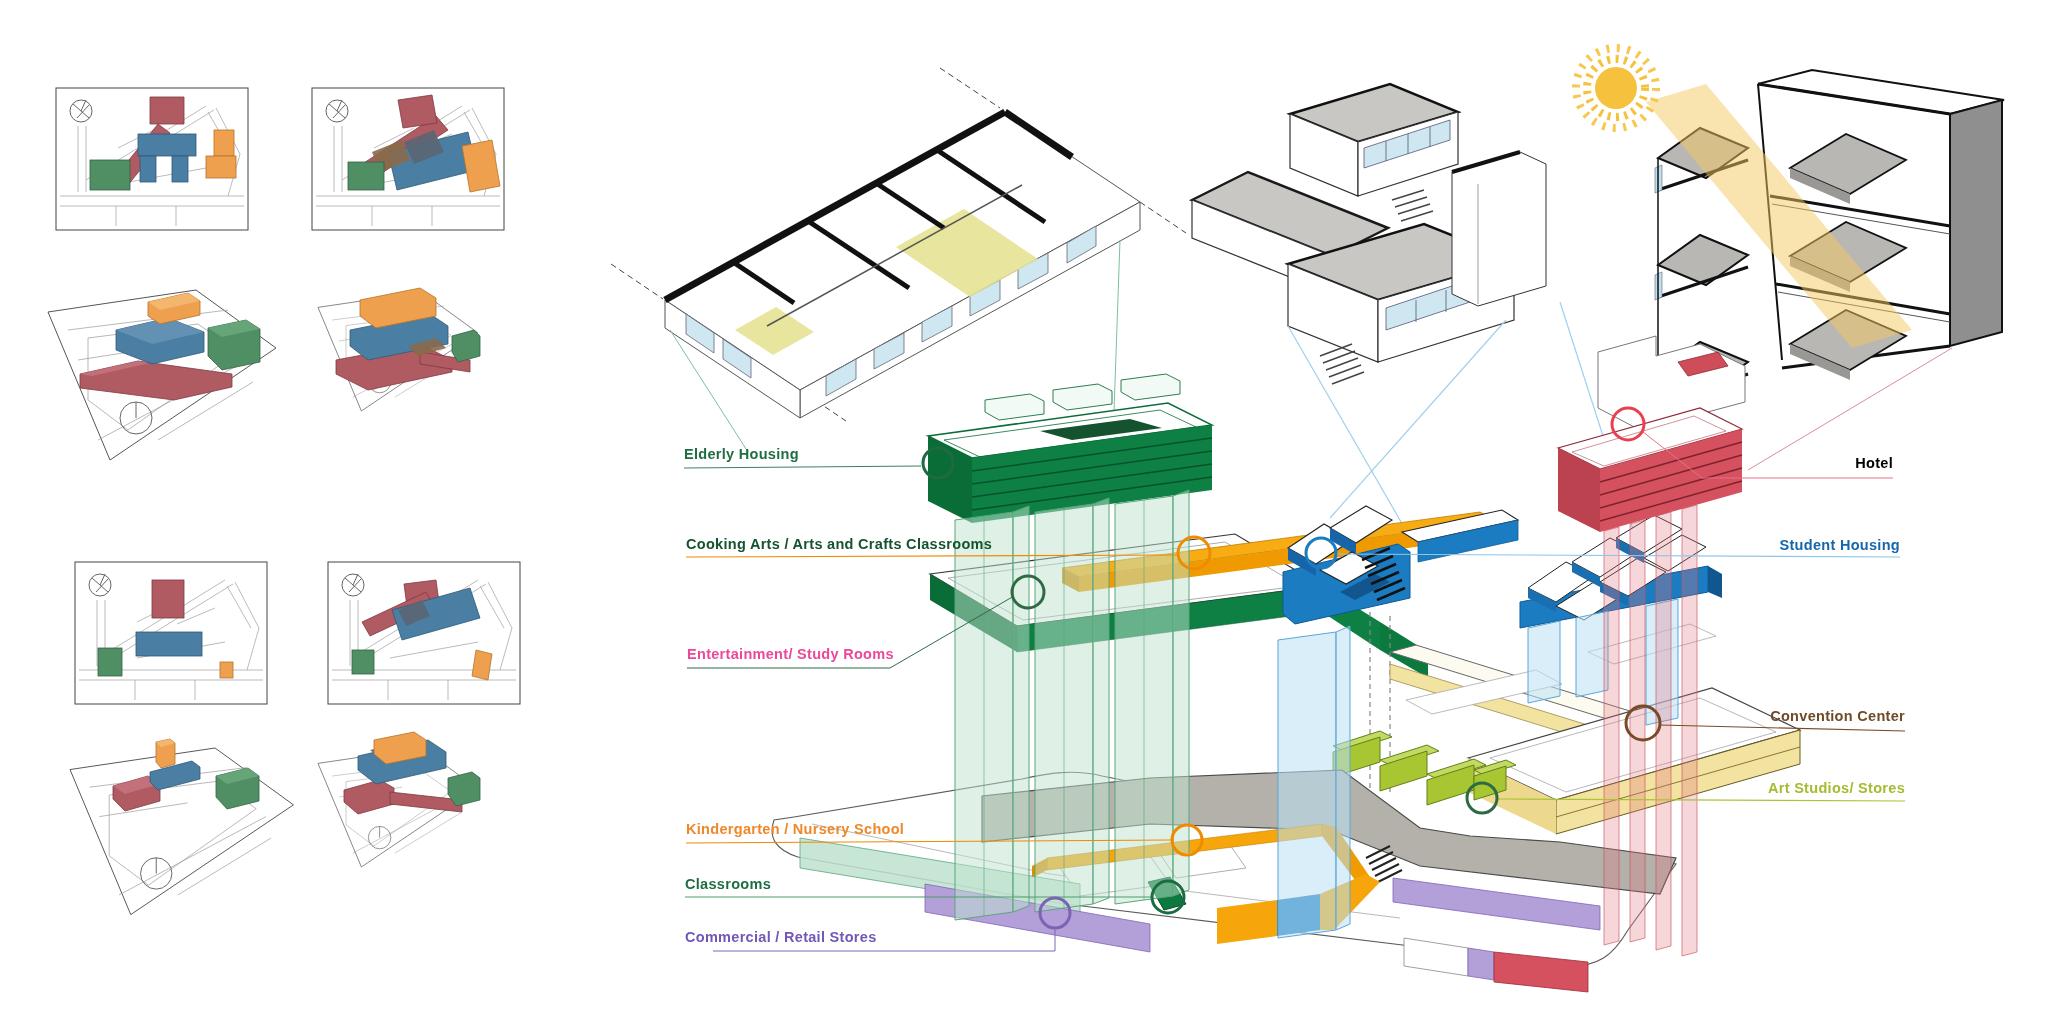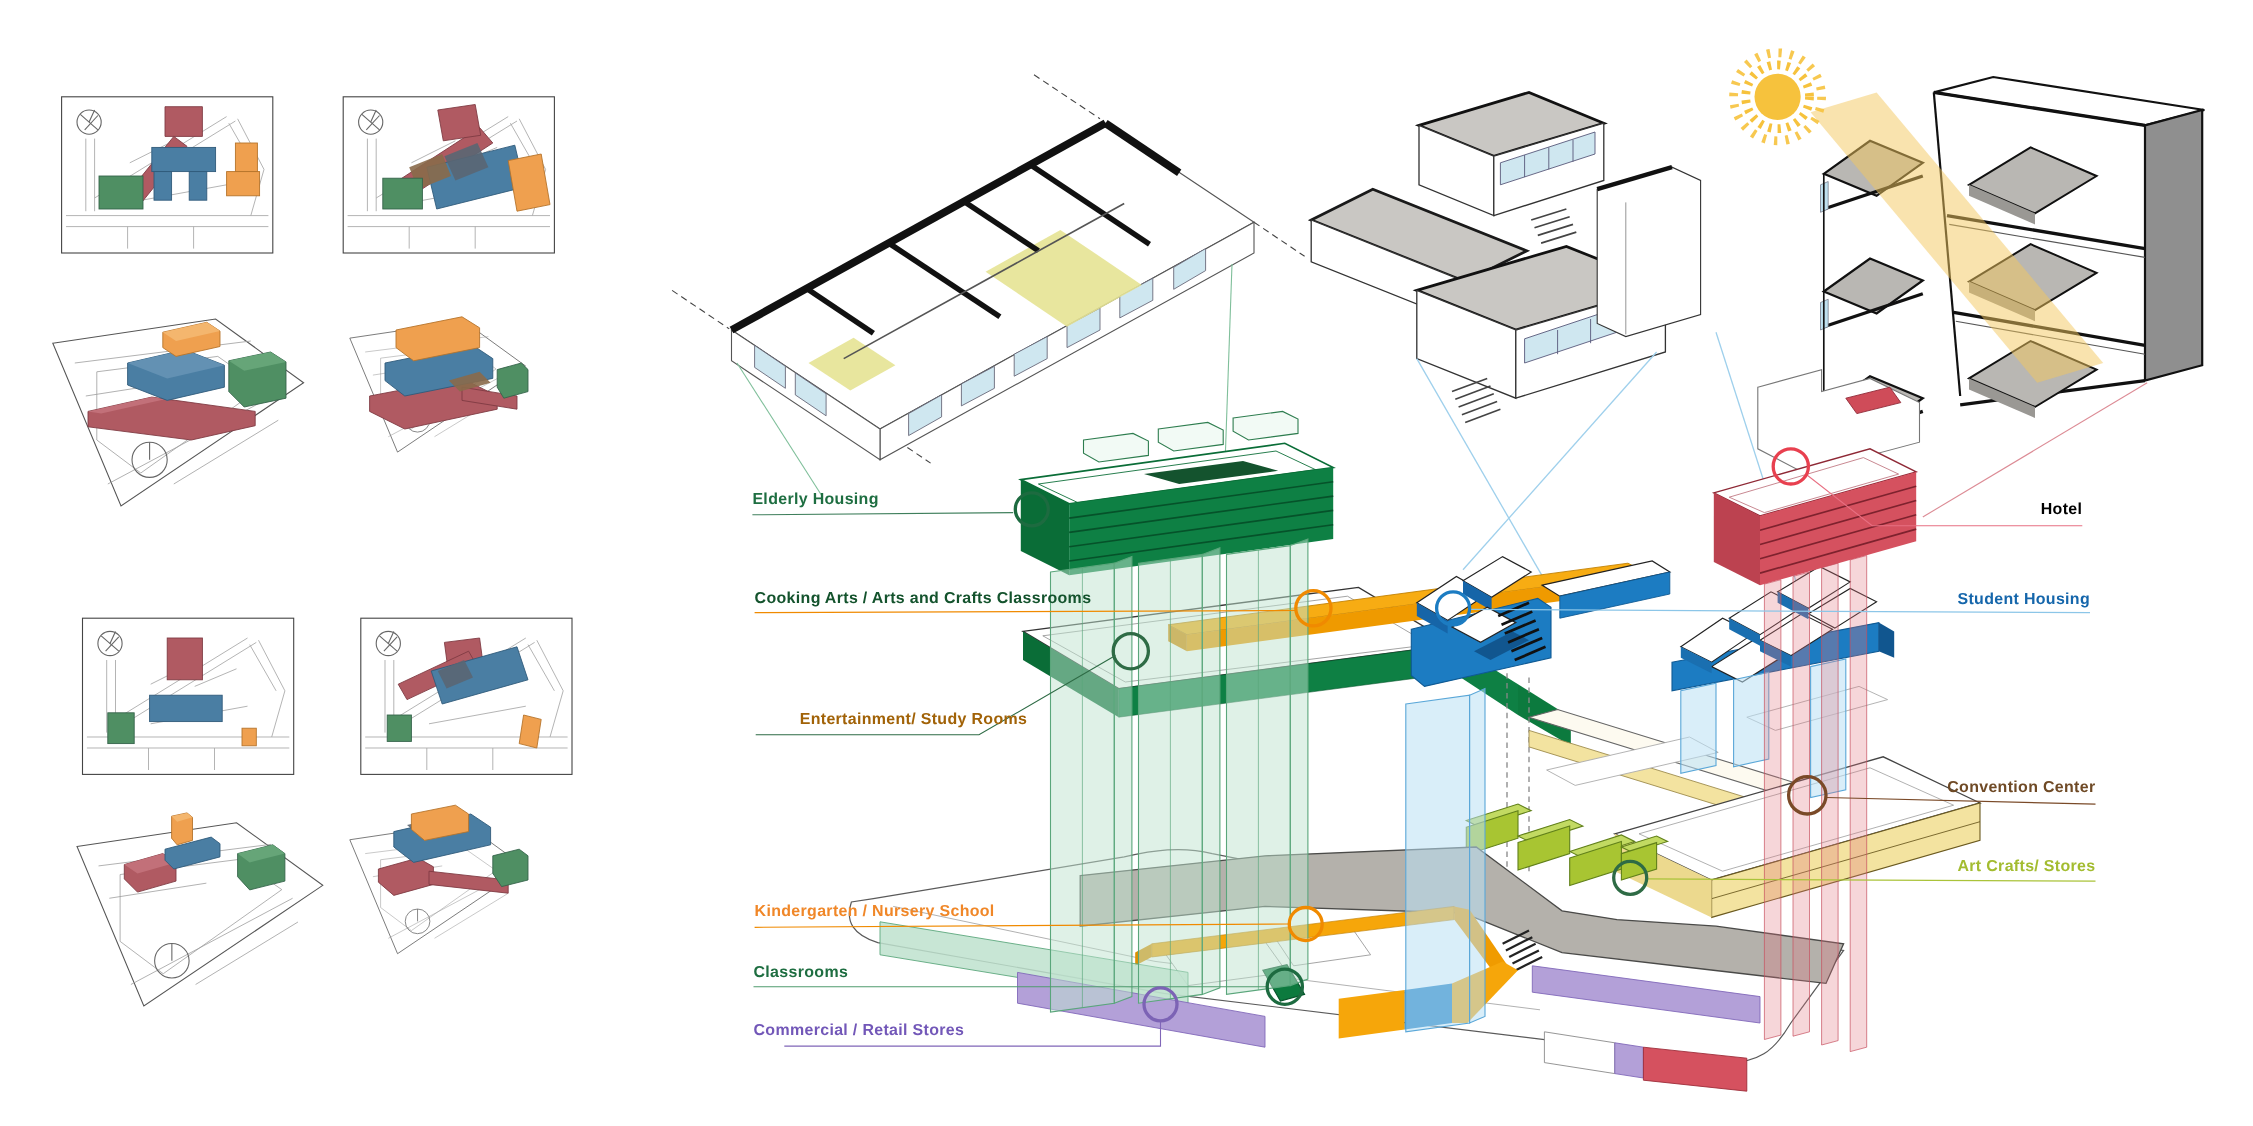--- a/index.html
+++ b/index.html
@@ -487,21 +487,21 @@
     <circle cx="1482" cy="798" r="15" stroke="#2e6b45"></circle>
     <circle cx="1187" cy="840" r="15" stroke="#f08a00"></circle>
     <circle cx="1168" cy="897" r="16" stroke="#1d6b40"></circle>
     <circle cx="1055" cy="913" r="15" stroke="#7c63b5"></circle>
   </g>
 </g>
 </svg>
 
 <div class="lbl" style="left: 684px; top: 447px; color: rgb(30, 110, 65);">Elderly Housing</div>
 <div class="lbl" style="left: 686px; top: 537px; color: #14532d;">Cooking Arts / Arts and Crafts Classrooms</div>
-<div class="lbl" style="left: 727px; top: 647px; color: #a16207;">Entertainment/ Study Rooms</div>
+<div class="lbl" style="left: 687px; top: 647px; color: #ec4899;">Entertainment/ Study Rooms</div>
 <div class="lbl" style="left: 686px; top: 822px; color: rgb(240, 135, 40);">Kindergarten / Nursery School</div>
 <div class="lbl" style="left: 685px; top: 877px; color: rgb(30, 110, 65);">Classrooms</div>
 <div class="lbl" style="left: 685px; top: 930px; color: rgb(114, 87, 184);">Commercial / Retail Stores</div>
 <div class="lbl right" style="right: 155px; top: 456px; color: #000000;">Hotel</div>
 <div class="lbl right" style="right: 148px; top: 538px; color: rgb(21, 102, 171);">Student Housing</div>
 <div class="lbl right" style="right: 143px; top: 709px; color: rgb(111, 74, 38);">Convention Center</div>
-<div class="lbl right" style="right: 143px; top: 781px; color: rgb(163, 188, 48);">Art Crafts/ Stores</div>
+<div class="lbl right" style="right: 143px; top: 781px; color: rgb(163, 188, 48);">Art Studios/ Stores</div>
 </div>
 
 </body></html>

